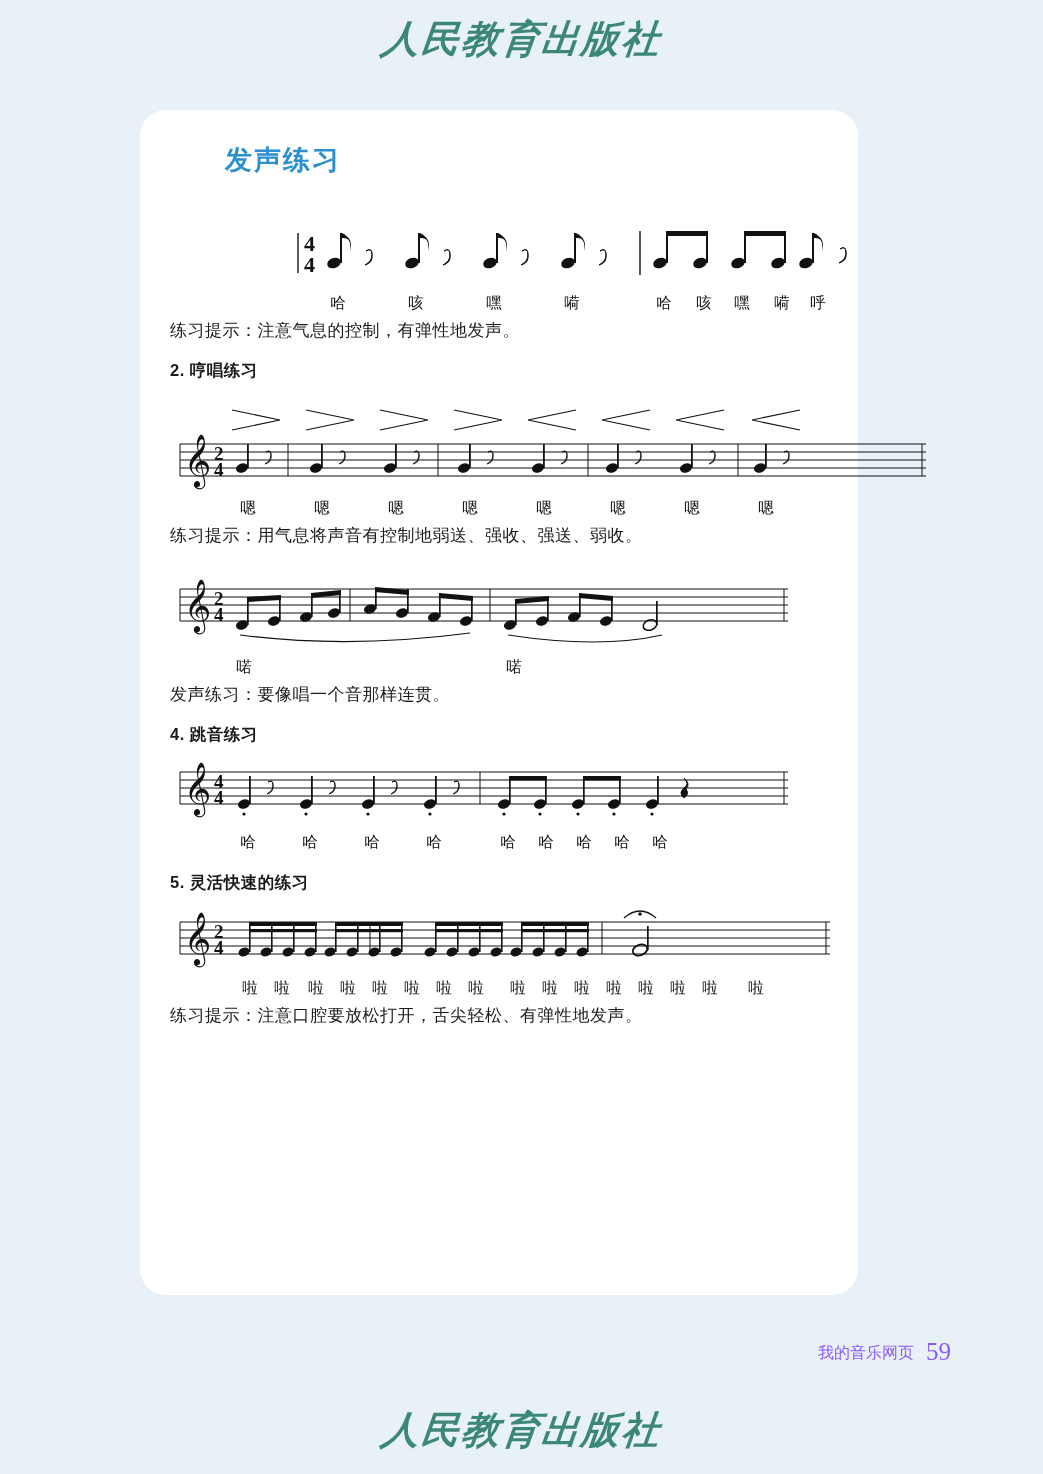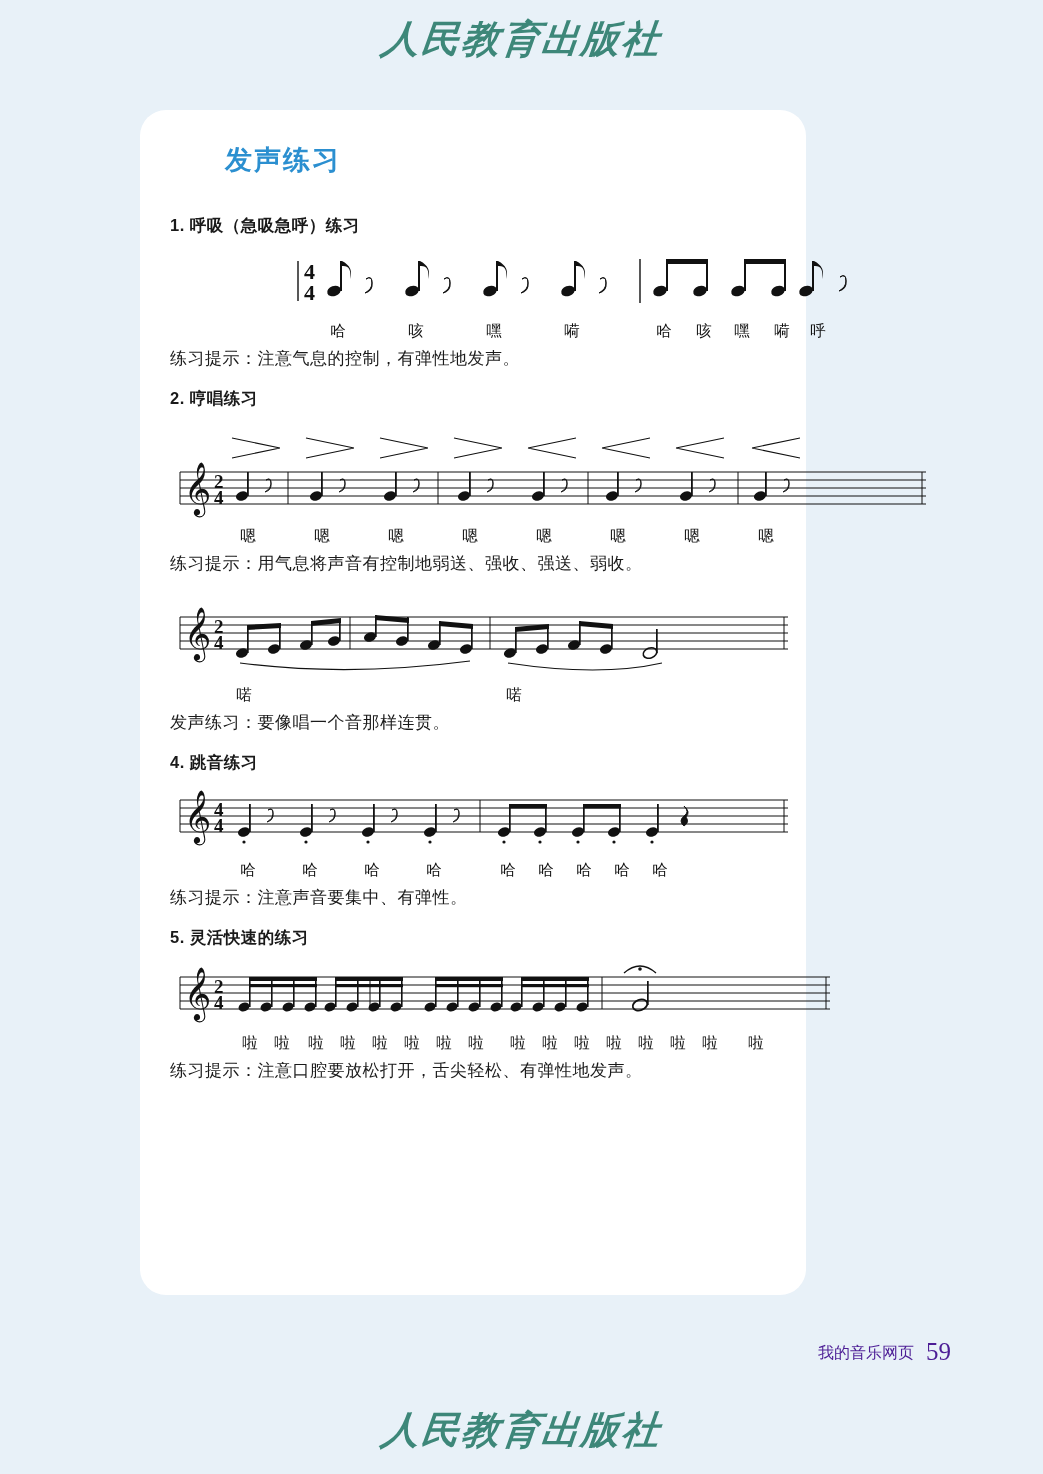--- a/index.html
+++ b/index.html
@@ -28,21 +28,21 @@
     opacity: 0.92;
     transform: skewX(-6deg);
   }
   .watermark-top { top: 14px; }
   .watermark-bottom { bottom: 18px; }
 
   .card {
     position: absolute;
     left: 140px;
     top: 110px;
-    width: 666px;
+    width: 718px;
     height: 1185px;
     background: #ffffff;
     border-radius: 26px;
     box-sizing: border-box;
   }
 
   .section-title {
     position: absolute;
     left: 85px;
     top: 32px;
@@ -96,41 +96,40 @@
     transform: translateX(-50%);
     white-space: nowrap;
   }
 
   .footer {
     position: absolute;
     right: 92px;
     bottom: 108px;
     font-family: "Liberation Serif", serif;
     font-size: 16px;
-    color: #4c1d95;
+    color: #8b5cf6;
   }
   .footer .pageno {
     font-size: 25px;
     margin-left: 12px;
     vertical-align: -2px;
   }
 </style>
 </head>
 <body>
 
 <div class="watermark watermark-top">人民教育出版社</div>
 
 <div class="card">
 
   <div class="section-title">发声练习</div>
 
   <div class="content">
 
     <div class="ex-block">
-      <div class="ex-heading">1. 呼吸（急吸急呼）练习</div>
       <div class="score">
         <svg width="700" height="78" viewBox="0 0 700 78" xmlns="http://www.w3.org/2000/svg">
           <g stroke="#111" stroke-width="1.4" fill="none">
             <line x1="128" y1="18" x2="128" y2="58"></line>
             <line x1="470" y1="16" x2="470" y2="60"></line>
             <line x1="706" y1="16" x2="706" y2="60"></line>
           </g>
           <text x="134" y="36" font-family="Liberation Serif, serif" font-size="22" font-weight="bold" fill="#111">4</text>
           <text x="134" y="57" font-family="Liberation Serif, serif" font-size="22" font-weight="bold" fill="#111">4</text>
           <g fill="#111">
@@ -442,21 +441,20 @@
         <span style="left:78px">哈</span>
         <span style="left:140px">哈</span>
         <span style="left:202px">哈</span>
         <span style="left:264px">哈</span>
         <span style="left:338px">哈</span>
         <span style="left:376px">哈</span>
         <span style="left:414px">哈</span>
         <span style="left:452px">哈</span>
         <span style="left:490px">哈</span>
       </div>
-      <div class="tip">练习提示：注意声音要集中、有弹性。</div>
     </div>
 
     <div class="ex-block">
       <div class="ex-heading">5. 灵活快速的练习</div>
       <div class="score">
         <svg width="680" height="78" viewBox="0 0 680 78" xmlns="http://www.w3.org/2000/svg">
           <g stroke="#111" stroke-width="1">
             <line x1="10" y1="22" x2="660" y2="22"></line>
             <line x1="10" y1="30" x2="660" y2="30"></line>
             <line x1="10" y1="38" x2="660" y2="38"></line>

